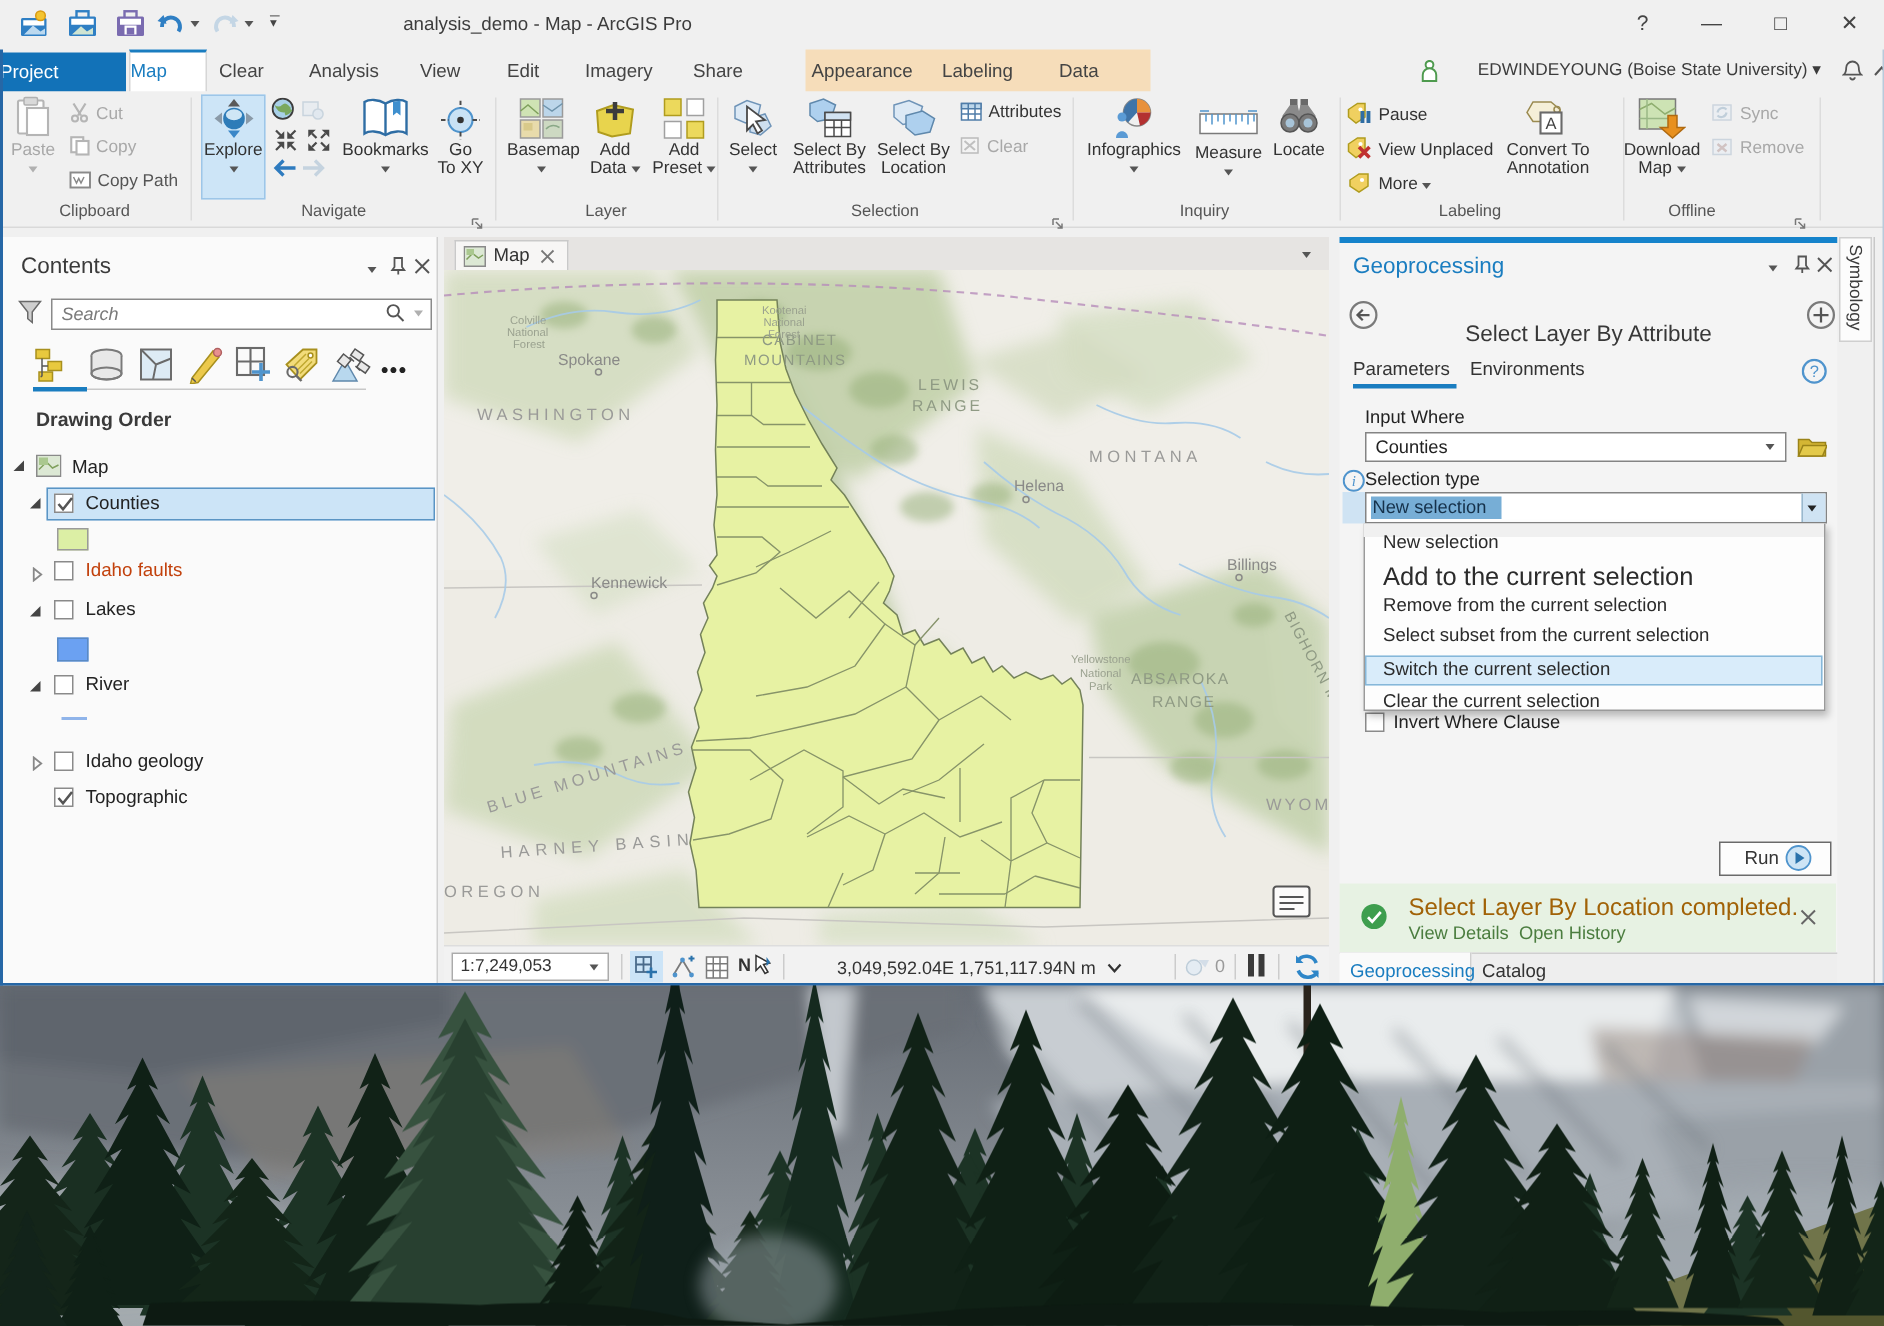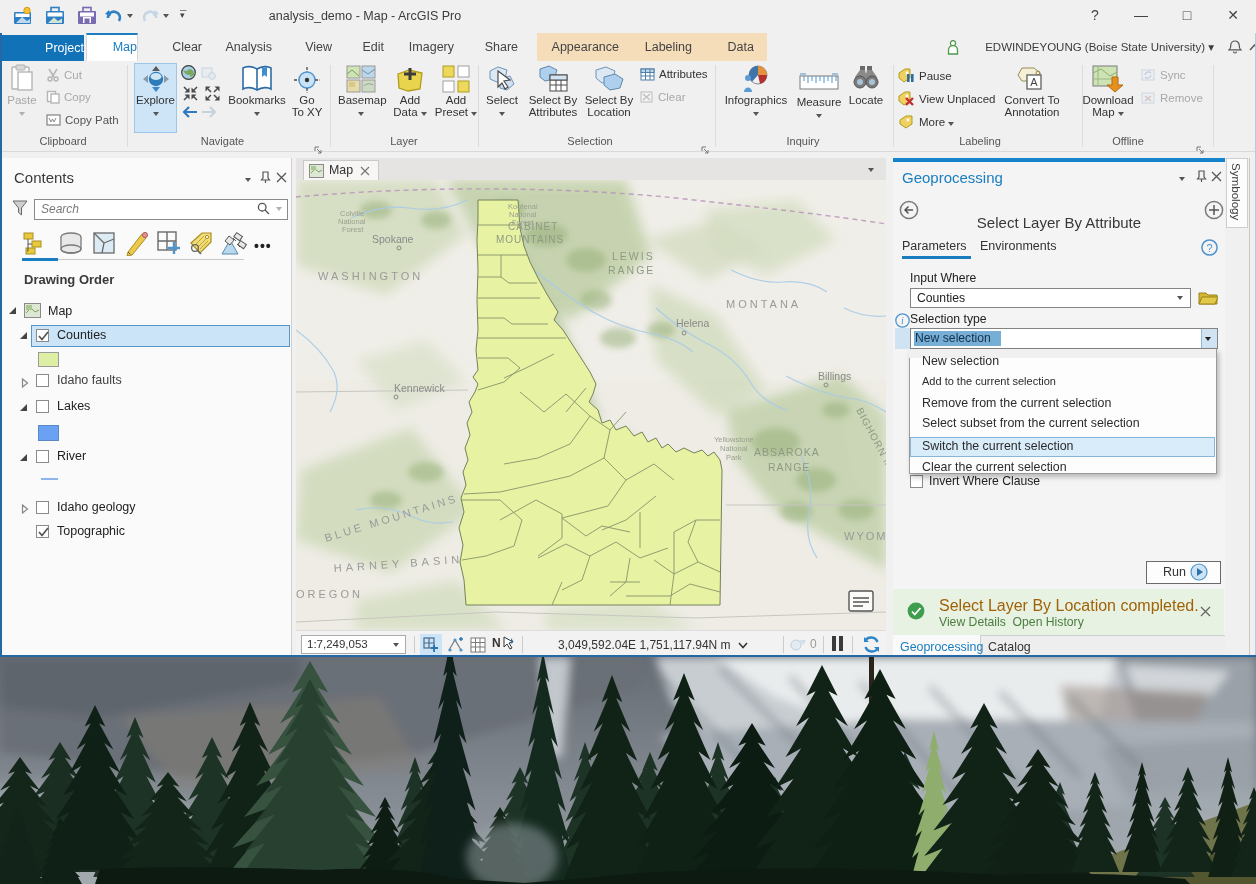--- a/index.html
+++ b/index.html
@@ -7,21 +7,21 @@
 
 #titlebar{position:absolute;left:0;top:0;width:1256px;height:33px;background:#f0f0f0}
 #title{position:absolute;left:265px;top:9px;width:200px;text-align:center;font-size:12.5px;color:#3c3c3c}
 #ctxblock{position:absolute;left:537px;top:0;width:230px;height:33px;background:#fbe7cb}
 #ctxstrip{position:absolute;left:0;top:0;width:230px;height:5px;background:#e99e41}
 #ctxblock span{position:absolute;left:0;top:10px;width:230px;text-align:center;font-size:12px;color:#4a4a4a}
 .winbtn{position:absolute;top:0;height:30px;width:46px;text-align:center;color:#444;font-size:14px;line-height:30px}
 
 #tabrow{position:absolute;left:0;top:33px;width:1256px;height:28px;background:#f0f0f0}
 #tabpeach{position:absolute;left:537px;top:0;width:230px;height:28px;background:#f6ddba}
-.tab{position:absolute;top:0;height:28px;line-height:28px;font-size:12.5px;color:#444;text-align:right}
+.tab{position:absolute;top:0;height:28px;line-height:28px;font-size:12.5px;color:#444;text-align:left}
 #tab-project{left:0;top:2px;height:26px;line-height:26px;width:84px;background:#1272b8;color:#fff}
 #tab-map{left:86px;width:52px;background:#fff;color:#1a7dc0;border:1px solid #d6d6d6;border-top:2px solid #1a7dc0;border-bottom:none;line-height:25px}
 #acct{position:absolute;right:42px;top:0;height:28px;line-height:28px;font-size:11.5px;color:#3c3c3c}
 
 #ribbon{position:absolute;left:0;top:61px;width:1256px;height:91px;background:#f0f0f0;border-bottom:1px solid #d9d9d9}
 .grplabel{position:absolute;top:74px;height:15px;font-size:11px;color:#555;text-align:center}
 .gdiv{position:absolute;top:4px;height:82px;width:1px;background:#dcdcdc}
 .bigbtn{position:absolute;top:2px;text-align:center;font-size:11.5px;color:#333}
 .bigbtn .ic{display:block;margin:0 auto 1px}
 .smbtn{position:absolute;font-size:11.5px;color:#333;white-space:nowrap}
@@ -405,21 +405,21 @@
       <div class="abs" style="left:34px;top:171px;width:13px;height:13px;background:#fff;border:1px solid #8a8a8a"></div>
       <svg class="abs" style="left:36px;top:173px" width="11" height="10" viewBox="0 0 11 10">
           <path d="M1 5 l3 3.5 L10 1" fill="none" stroke="#555" stroke-width="1.7"></path>
         </svg>
       <div class="abs" style="left:55px;top:170px;font-size:12.5px;color:#222">Counties</div>
       <div class="abs" style="left:36px;top:194px;width:21px;height:15px;background:#dcefa5;border:1px solid #9a9a9a"></div>
       <svg class="abs" style="left:19px;top:220px" width="8" height="10" viewBox="0 0 8 10">
           <path d="M1.5 1 L6.5 5 L1.5 9 Z" fill="none" stroke="#888" stroke-width="1.2"></path>
         </svg>
       <div class="abs" style="left:34px;top:216px;width:13px;height:13px;background:#fff;border:1px solid #8a8a8a"></div>
-      <div class="abs" style="left:55px;top:215px;font-size:12.5px;color:#404040">Idaho faults</div>
+      <div class="abs" style="left:55px;top:215px;font-size:12.5px;color:#c2410c">Idaho faults</div>
       <svg class="abs" style="left:17px;top:245px" width="9" height="9" viewBox="0 0 9 9">
           <path d="M8 1 V8 H1 Z" fill="#444"></path>
         </svg>
       <div class="abs" style="left:34px;top:242px;width:13px;height:13px;background:#fff;border:1px solid #8a8a8a"></div>
       <div class="abs" style="left:55px;top:241px;font-size:12.5px;color:#222">Lakes</div>
       <div class="abs" style="left:36px;top:267px;width:21px;height:16px;background:#6ba1f2;border:1px solid #5a8ac4"></div>
       <svg class="abs" style="left:17px;top:295px" width="9" height="9" viewBox="0 0 9 9">
           <path d="M8 1 V8 H1 Z" fill="#444"></path>
         </svg>
       <div class="abs" style="left:34px;top:292px;width:13px;height:13px;background:#fff;border:1px solid #8a8a8a"></div>
@@ -687,21 +687,21 @@
       <div class="abs" style="left:21px;top:173px;width:87px;height:15px;background:#77aed6"></div>
       <div class="abs" style="left:22px;top:173px;font-size:12.2px;color:#15314a">New selection</div>
       <div class="abs" style="left:308px;top:171px;width:16px;height:19px;background:#cfe3f3;border-left:1px solid #9ab8cd"></div>
       <span class="abs caret" style="left:312px;top:179px;border-top-color:#222"></span>
 
       <div class="abs" style="left:17px;top:317px;width:13px;height:13px;background:#fff;border:1px solid #8a8a8a"></div>
       <div class="abs" style="left:36px;top:316px;font-size:12.2px;color:#222">Invert Where Clause</div>
       <div class="abs" style="left:16px;top:191px;width:308px;height:125px;background:#fdfdfd;border:1px solid #9a9a9a;box-shadow:2px 3px 5px rgba(0,0,0,0.25)"></div>
       <div class="abs" style="left:16px;top:191px;width:307px;height:9px;background:#f0f0f0"></div>
       <div class="abs" style="left:29px;top:196px;font-size:12.4px;color:#2b2b2b">New selection</div>
-      <div class="abs" style="left:29px;top:217px;font-size:11px;color:#2b2b2b">Add to the current selection</div>
+      <div class="abs" style="left:29px;top:217px;font-size:17px;color:#2b2b2b">Add to the current selection</div>
       <div class="abs" style="left:29px;top:238px;font-size:12.4px;color:#2b2b2b">Remove from the current selection</div>
       <div class="abs" style="left:29px;top:258px;font-size:12.4px;color:#2b2b2b">Select subset from the current selection</div>
       <div class="abs" style="left:17px;top:279px;width:305px;height:20px;background:#d9ecfa;border:1px solid #86b7d9"></div>
       <div class="abs" style="left:29px;top:281px;font-size:12.4px;color:#2b2b2b">Switch the current selection</div>
       <div class="abs" style="left:29px;top:302px;font-size:12.4px;color:#2b2b2b">Clear the current selection</div>
 
       <div class="abs" style="left:253px;top:403px;width:75px;height:23px;background:#fdfdfd;border:1px solid #6a6a6a"></div>
       <div class="abs" style="left:270px;top:407px;font-size:12.5px;color:#333">Run</div>
       <svg class="abs" style="left:297px;top:405px" width="18" height="18" viewBox="0 0 18 18">
           <circle cx="9" cy="9" r="8" fill="#cde4f5" stroke="#4f94cd" stroke-width="1.2"></circle>

